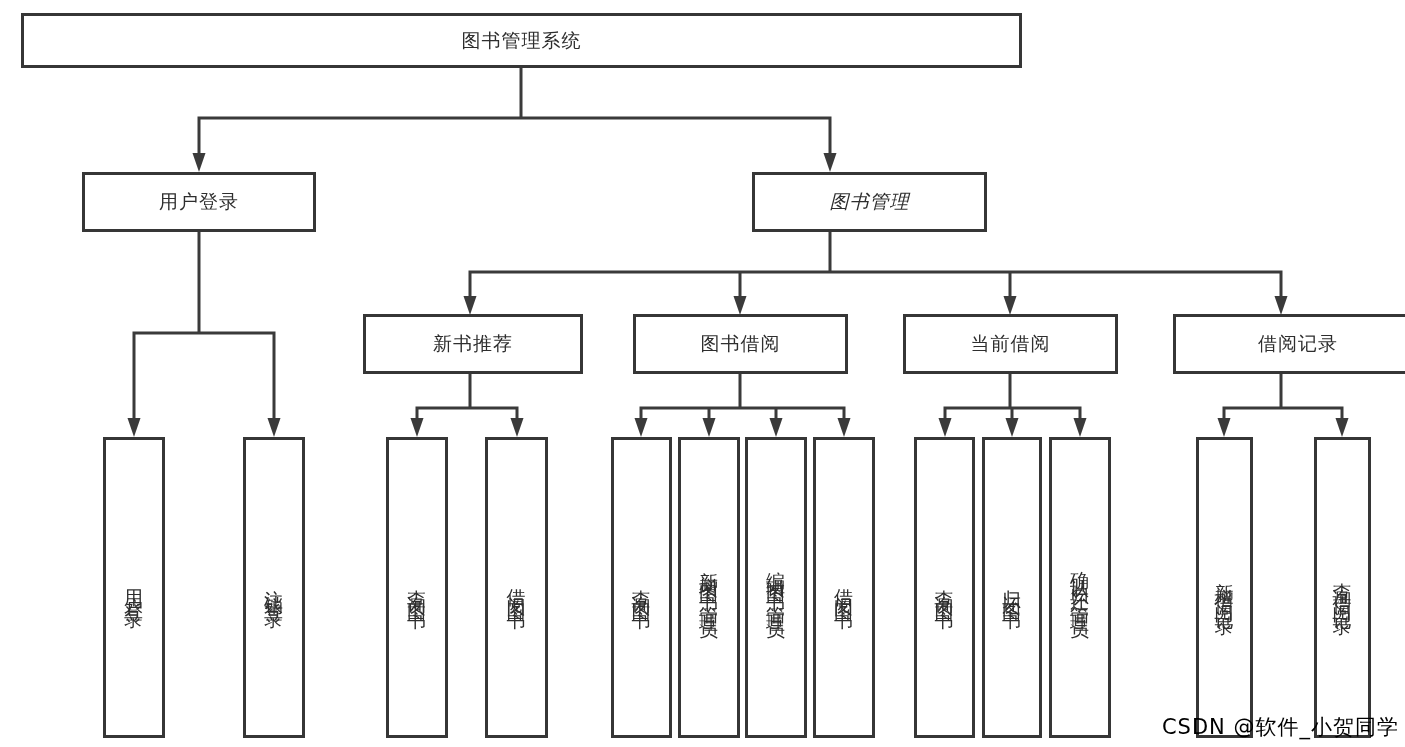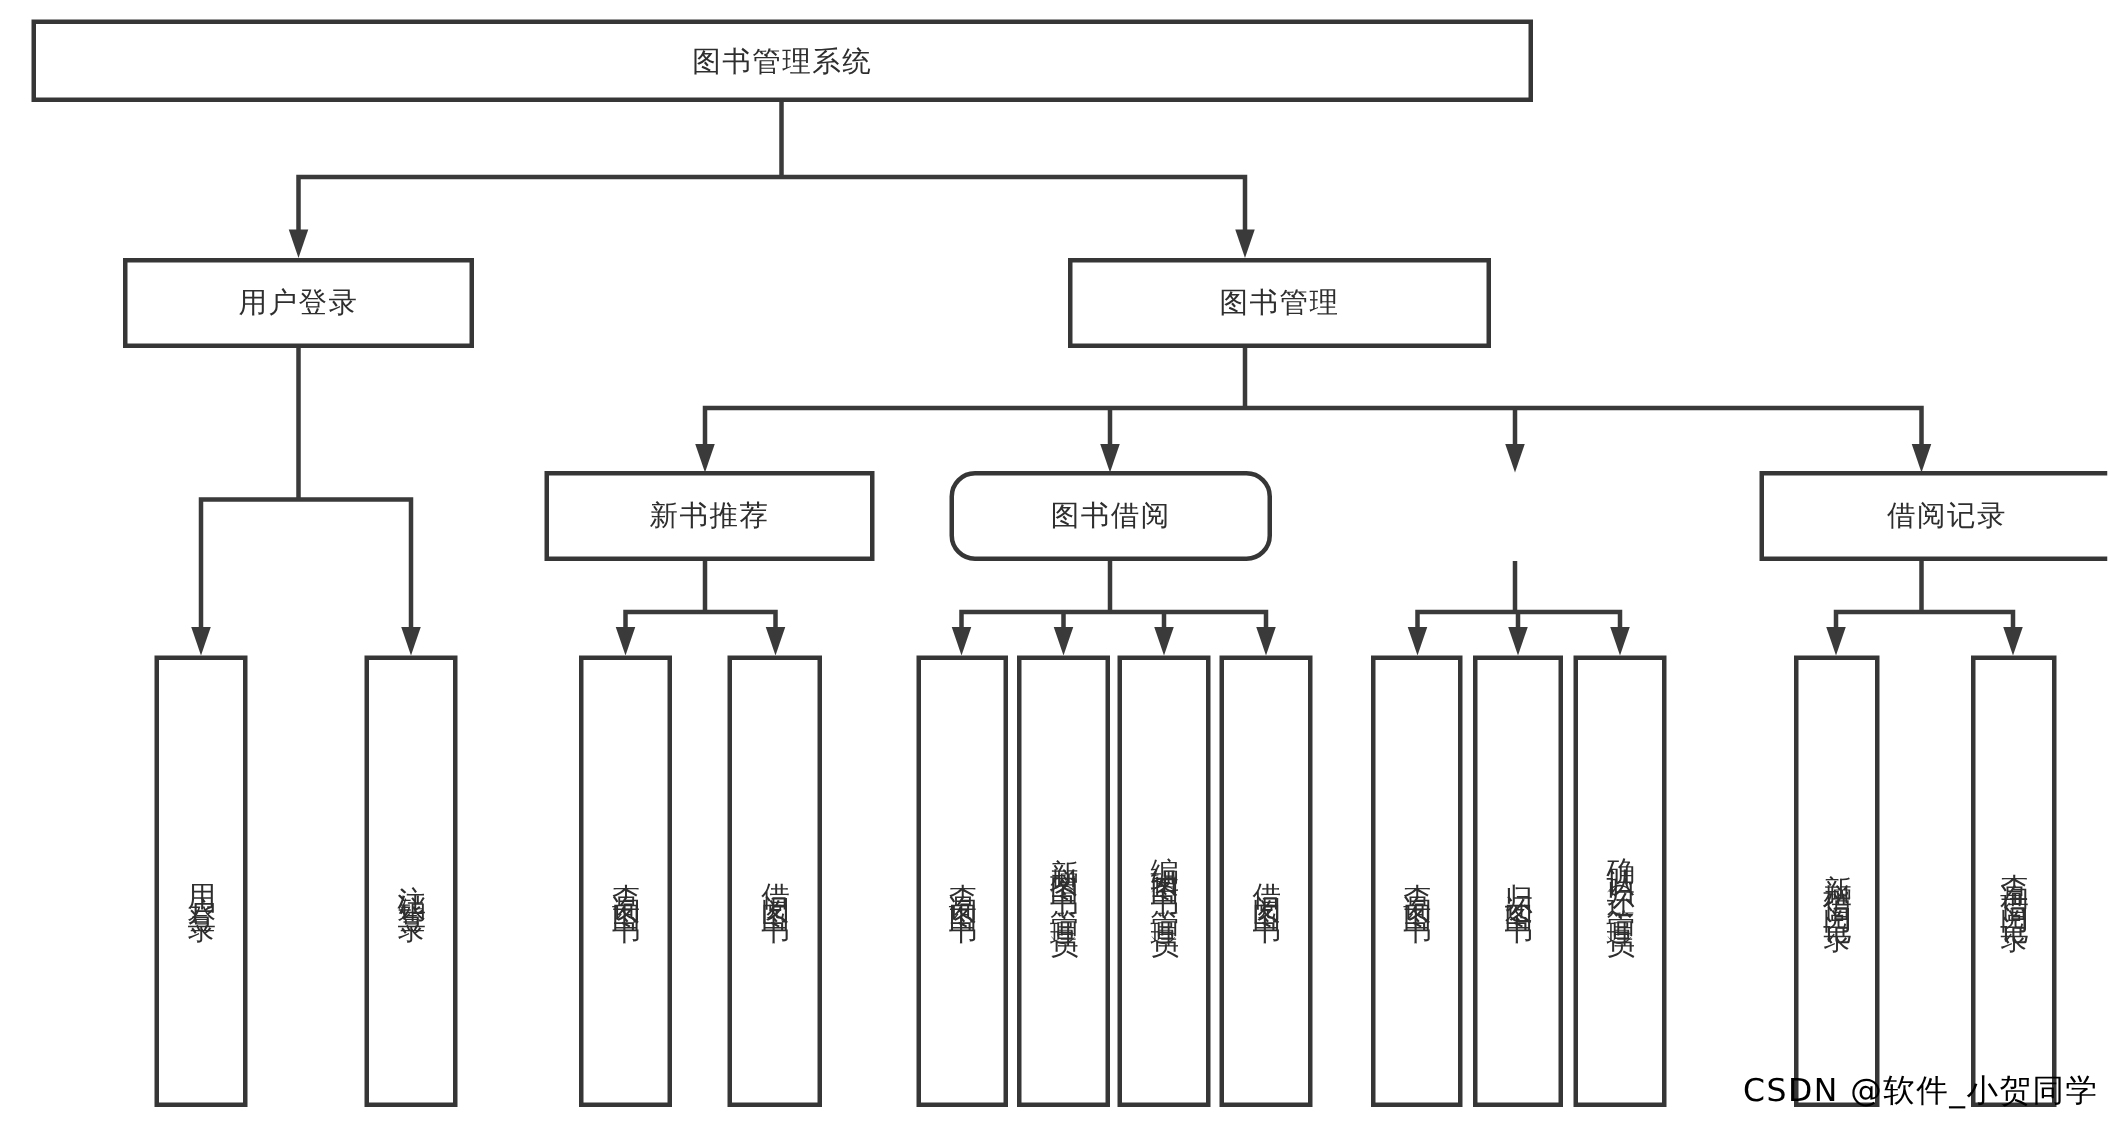--- a/index.html
+++ b/index.html
@@ -24,23 +24,23 @@
   .vnode .vlabel{
     writing-mode:vertical-rl;
     font-size:19px;
     letter-spacing:7px;
     line-height:1;
     white-space:nowrap;
   }
   
   .n-root{left:21px;top:13px;width:1001px;height:55px;}
   .n-l2a{left:82px;top:172px;width:234px;height:60px;}
-  .n-l2b{left:712px;top:172px;width:282px;height:60px;}
+  .n-l2b{left:752px;top:172px;width:235px;height:60px;font-style:italic;}
   .n-l3a{left:363px;top:314px;width:220px;height:60px;}
-  .n-l3b{left:633px;top:314px;width:215px;height:60px;border-radius:17px;}
+  .n-l3b{left:633px;top:314px;width:215px;height:60px;}
   .n-l3c{left:903px;top:314px;width:215px;height:60px;}
   .n-l3d{left:1173px;top:314px;width:250px;height:60px;}
   .leaf{top:437px;height:301px;}
   .lf0{left:103px;width:62px;}
   .lf1{left:243px;width:62px;}
   .lf2{left:386px;width:62px;}
   .lf3{left:485px;width:63px;}
   .lf4{left:611px;width:61px;}
   .lf5{left:678px;width:62px;}
   .lf6{left:745px;width:62px;}
@@ -121,20 +121,23 @@
   <div class="node hnode n-l2b">
     <span>图书管理</span>
   </div>
 
   <div class="node hnode n-l3a">
     <span>新书推荐</span>
   </div>
   <div class="node hnode n-l3b">
     <span>图书借阅</span>
   </div>
+  <div class="node hnode n-l3c">
+    <span>当前借阅</span>
+  </div>
   <div class="node hnode n-l3d">
     <span>借阅记录</span>
   </div>
 
   <div class="node vnode leaf lf0">
     <span class="vlabel">用户登录</span>
   </div>
   <div class="node vnode leaf lf1">
     <span class="vlabel">注销登录</span>
   </div>

